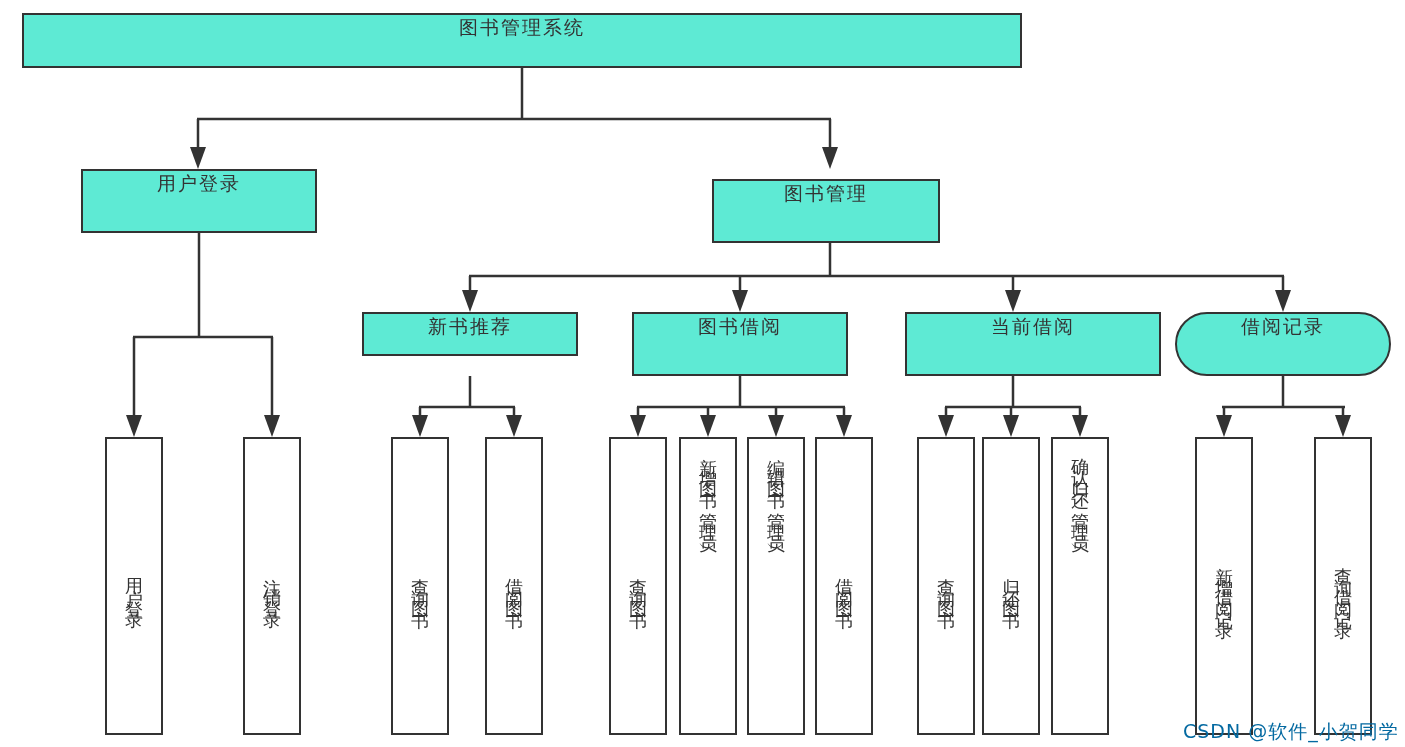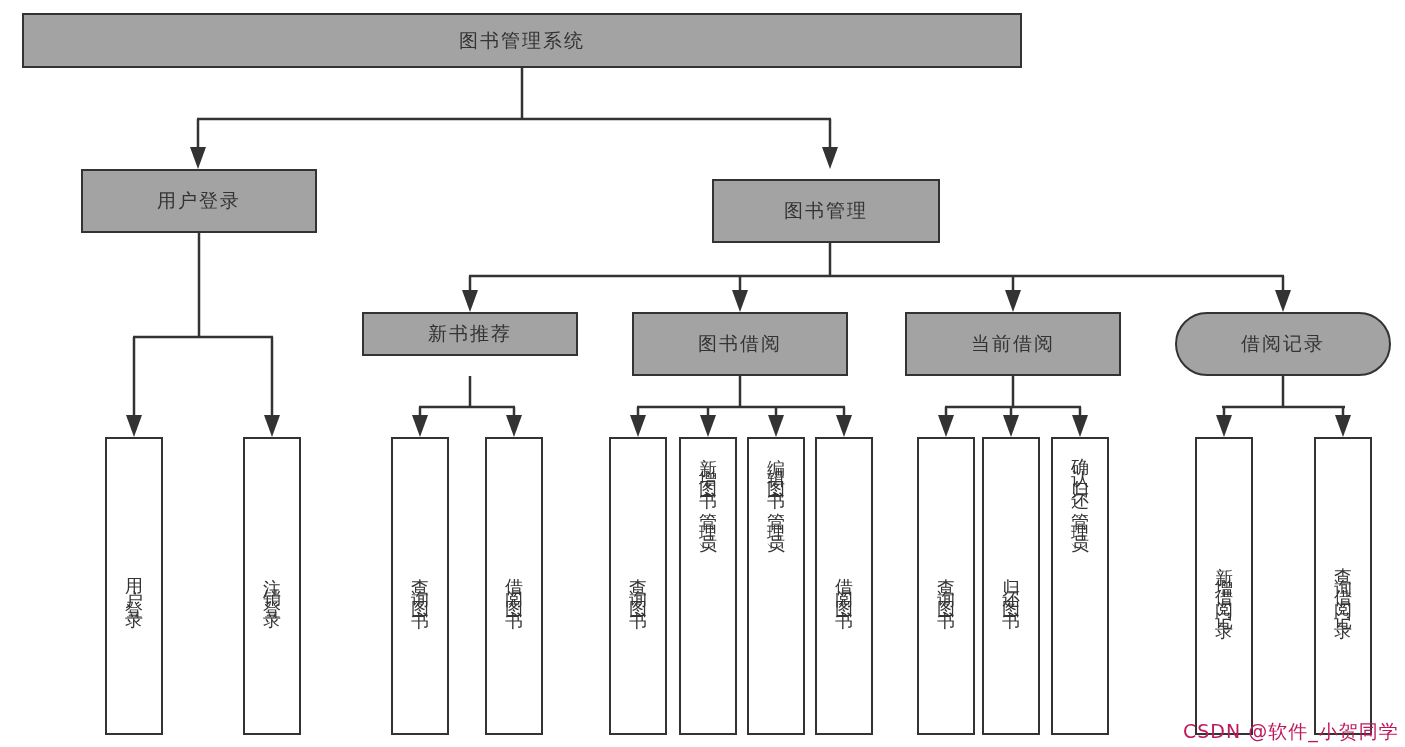--- a/index.html
+++ b/index.html
@@ -1,32 +1,32 @@
 <!DOCTYPE html>
 <html><head>
 <meta charset="utf-8">
 <style>
   html,body{margin:0;padding:0;background:#ffffff;}
   body{width:1405px;height:747px;position:relative;overflow:hidden;
        font-family:"DejaVu Sans",sans-serif;color:#333333;}
   #canvas{position:absolute;left:0;top:0;width:1405px;height:747px;}
   svg.connectors{position:absolute;left:0;top:0;z-index:1;}
-  .box{position:absolute;box-sizing:border-box;background:#a3a3a3;
-       border:2.5px solid #333333;display:flex;align-items:center;
+  .box{position:absolute;box-sizing:border-box;background:#5eead4;
+       border:2.5px solid #333333;display:flex;
        justify-content:center;z-index:2;}
   .box .lbl{font-size:19px;letter-spacing:2px;white-space:nowrap;}
   .vbox{position:absolute;box-sizing:border-box;background:#ffffff;
         border:2.5px solid #333333;display:flex;justify-content:center;
         align-items:center;z-index:2;}
   .vbox .vlbl{writing-mode:vertical-rl;text-orientation:mixed;
         font-size:18px;letter-spacing:11px;line-height:1;white-space:nowrap;}
   .vbox.top{align-items:flex-start;}
   .vbox.top .vlbl{padding-top:5px;}
   .watermark{position:absolute;left:1183px;top:719px;z-index:3;
-        font-size:19px;color:#be185d;letter-spacing:1px;white-space:nowrap;}
+        font-size:19px;color:#0369a1;letter-spacing:1px;white-space:nowrap;}
 </style>
 </head>
 <body>
 
 <div id="canvas">
 
   <svg class="connectors" id="connector-svg" width="1405" height="747" viewBox="0 0 1405 747">
       <line x1="522" y1="68" x2="522" y2="120" stroke="#333333" stroke-width="2.5"></line>
       <line x1="197" y1="119" x2="831" y2="119" stroke="#333333" stroke-width="2.5"></line>
       <line x1="199" y1="233" x2="199" y2="338" stroke="#333333" stroke-width="2.5"></line>
@@ -91,21 +91,21 @@
   <div class="box" style="left:712px;top:179px;width:228px;height:64px;">
     <span class="lbl">图书管理</span>
   </div>
 
   <div class="box" style="left:362px;top:312px;width:216px;height:44px;">
     <span class="lbl">新书推荐</span>
   </div>
   <div class="box" style="left:632px;top:312px;width:216px;height:64px;">
     <span class="lbl">图书借阅</span>
   </div>
-  <div class="box" style="left:905px;top:312px;width:216px;height:64px;">
+  <div class="box" style="left:905px;top:312px;width:256px;height:64px;">
     <span class="lbl">当前借阅</span>
   </div>
   <div class="box" style="left:1175px;top:312px;width:216px;height:64px;border-radius:32px;">
     <span class="lbl">借阅记录</span>
   </div>
 
   <div class="vbox" style="left:105px;top:437px;width:58px;height:298px;">
     <span class="vlbl">用户登录</span>
   </div>
   <div class="vbox" style="left:243px;top:437px;width:58px;height:298px;">

